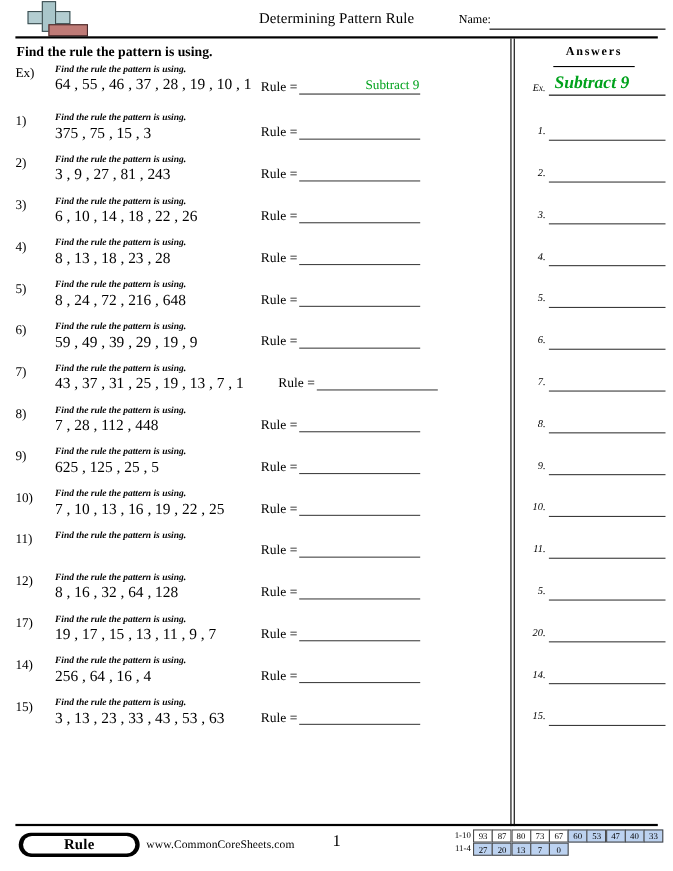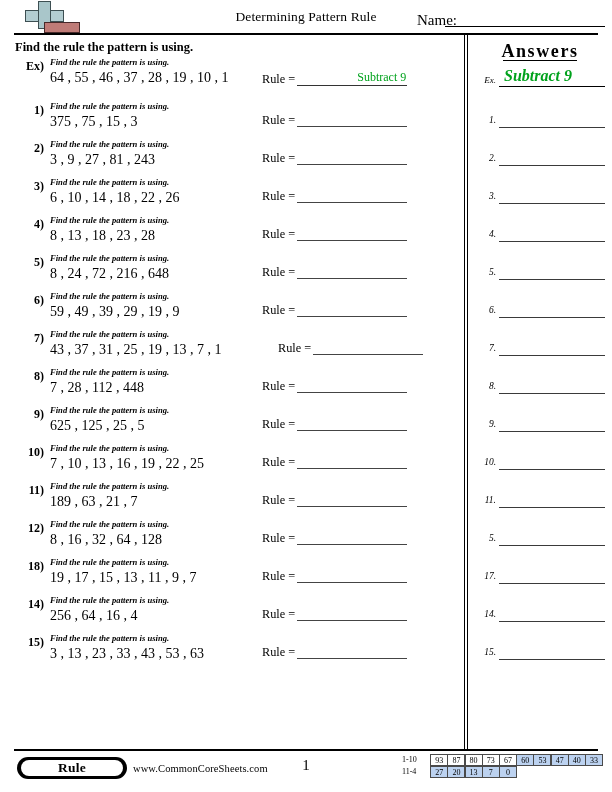--- a/index.html
+++ b/index.html
@@ -55,21 +55,21 @@
     position: absolute;
     left: 0; top: 9px;
     width: 612px;
     text-align: center;
     font-size: 13.5px;
     letter-spacing: 0.1px;
   }
   #name-label {
     position: absolute;
     left: 417px; top: 12px;
-    font-size: 15px;
+    font-size: 11px;
   }
   #name-rule {
     position: absolute;
     left: 445px; top: 26px;
     width: 160px; height: 1px;
     background: #000;
   }
   #header-rule {
     position: absolute;
     left: 14px; top: 33px;
@@ -103,23 +103,22 @@
   }
   .problem {
     position: relative;
     height: 38px;
   }
   .problem.example { height: 44px; }
   .p-num {
     position: absolute;
     left: 14px; top: 3px;
     width: 30px;
-    text-align: right;
     font-size: 12px;
-    font-weight: bold;
+    font-weight: normal;
   }
   .p-body {
     position: absolute;
     left: 50px; top: 0;
     width: 180px;
   }
   .p-prompt {
     font-size: 8.6px;
     font-style: italic;
     font-weight: bold;
@@ -130,21 +129,20 @@
     font-size: 14px;
     line-height: 17px;
     white-space: nowrap;
     padding-top: 1px;
   }
   .p-rule {
     position: absolute;
     top: 13px;
     font-size: 12.3px;
     white-space: nowrap;
-    margin-left: 25px;
   }
   .rule-line {
     display: inline-block;
     width: 110px;
     height: 0;
     border-bottom: 1.3px solid #444;
     vertical-align: -3px;
     margin-left: 2px;
   }
   .example .p-rule { top: 16px; }
@@ -162,21 +160,21 @@
   #answers {
     position: absolute;
     left: 468px; top: 35px;
     width: 144px; height: 716px;
   }
   #answers-title {
     position: absolute;
     left: 0; top: 6px;
     width: 144px;
     text-align: center;
-    font-size: 18px;
+    font-size: 11px;
     font-weight: bold;
     letter-spacing: 1.6px;
   }
   #answers-title-underline {
     position: absolute;
     left: 35px; top: 25px;
     width: 74px; height: 0;
     border-bottom: 1.6px solid #000;
   }
   .ans-row {
@@ -256,20 +254,21 @@
   .score-row {
     height: 12px;
     white-space: nowrap;
     font-size: 0;
   }
   .score-range {
     display: inline-block;
     width: 26px;
     font-size: 8px;
     font-family: "Liberation Serif", serif;
+    text-align: right;
     padding-right: 3px;
     vertical-align: top;
     line-height: 12px;
   }
   .score-cell {
     display: inline-block;
     width: 18px;
     height: 12px;
     border: 0.8px solid #4a4a4a;
     box-sizing: border-box;
@@ -393,34 +392,33 @@
         <div class="p-body">
           <div class="p-prompt">Find the rule the pattern is using.</div>
           <div class="p-seq">7 , 10 , 13 , 16 , 19 , 22 , 25</div>
         </div>
         <div class="p-rule" style="left:237px;"><span>Rule =</span><span class="rule-line"></span></div>
       </div>
       <div class="problem">
         <div class="p-num">11)</div>
         <div class="p-body">
           <div class="p-prompt">Find the rule the pattern is using.</div>
-          <div class="p-seq">189 , 63 , 21 , 7</div>
         </div>
         <div class="p-rule" style="left:237px;"><span>Rule =</span><span class="rule-line"></span></div>
       </div>
       <div class="problem">
         <div class="p-num">12)</div>
         <div class="p-body">
           <div class="p-prompt">Find the rule the pattern is using.</div>
           <div class="p-seq">8 , 16 , 32 , 64 , 128</div>
         </div>
         <div class="p-rule" style="left:237px;"><span>Rule =</span><span class="rule-line"></span></div>
       </div>
       <div class="problem">
-        <div class="p-num">18)</div>
+        <div class="p-num">17)</div>
         <div class="p-body">
           <div class="p-prompt">Find the rule the pattern is using.</div>
           <div class="p-seq">19 , 17 , 15 , 13 , 11 , 9 , 7</div>
         </div>
         <div class="p-rule" style="left:237px;"><span>Rule =</span><span class="rule-line"></span></div>
       </div>
       <div class="problem">
         <div class="p-num">14)</div>
         <div class="p-body">
           <div class="p-prompt">Find the rule the pattern is using.</div>
@@ -492,21 +490,21 @@
       </div>
       <div class="ans-row" style="top: 456px;">
         <div class="ans-label">11.</div>
         <div class="ans-line"></div>
       </div>
       <div class="ans-row" style="top: 494px;">
         <div class="ans-label">5.</div>
         <div class="ans-line"></div>
       </div>
       <div class="ans-row" style="top: 532px;">
-        <div class="ans-label">17.</div>
+        <div class="ans-label">20.</div>
         <div class="ans-line"></div>
       </div>
       <div class="ans-row" style="top: 570px;">
         <div class="ans-label">14.</div>
         <div class="ans-line"></div>
       </div>
       <div class="ans-row" style="top: 608px;">
         <div class="ans-label">15.</div>
         <div class="ans-line"></div>
       </div>

